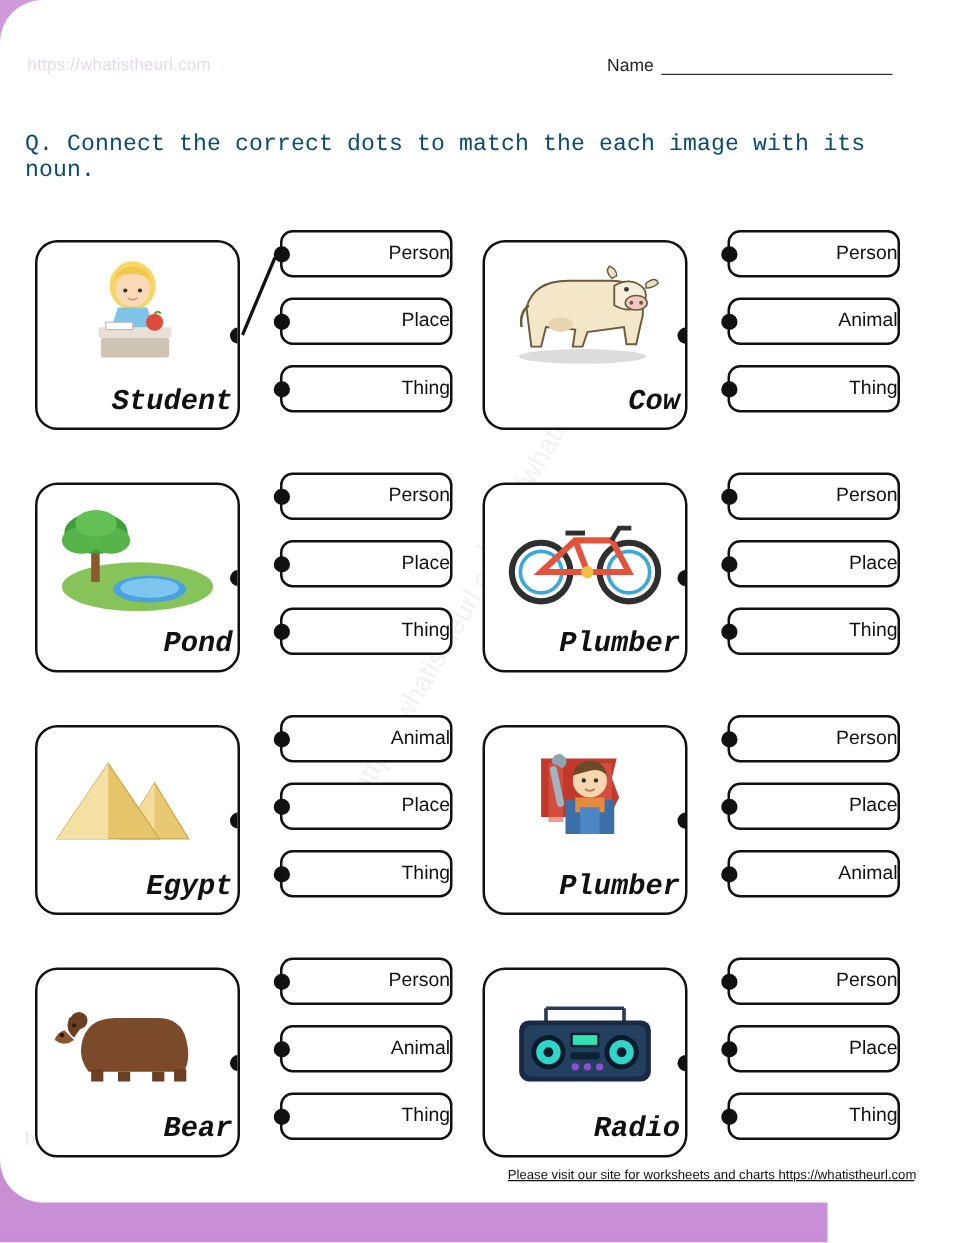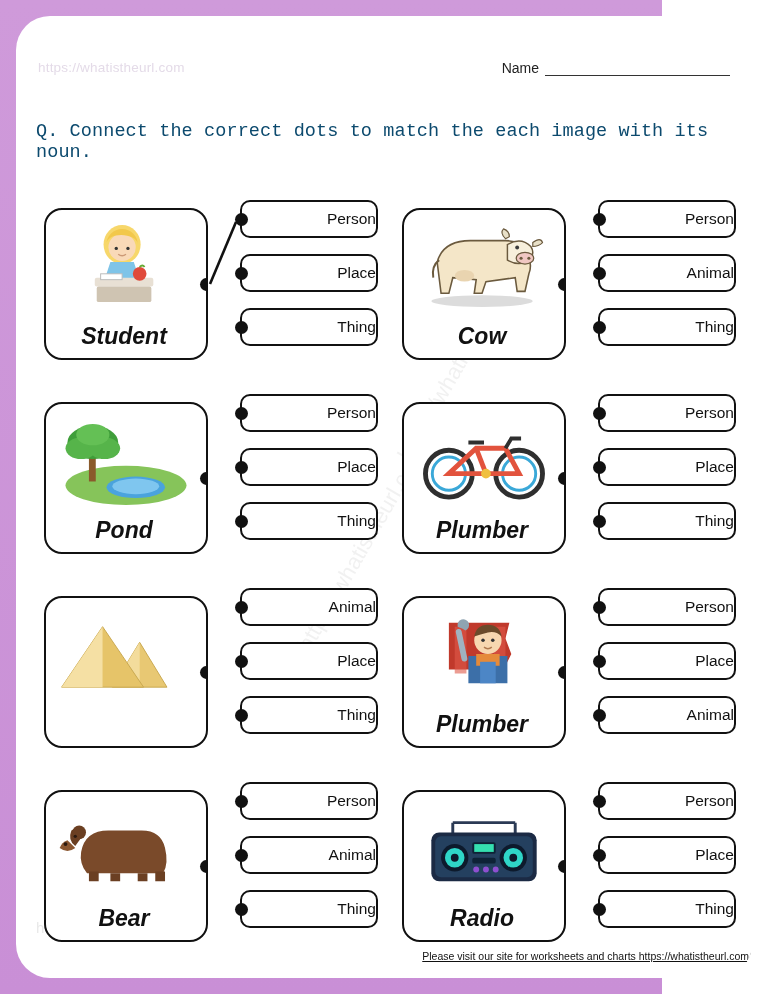--- a/index.html
+++ b/index.html
@@ -7,21 +7,20 @@
     margin: 0; padding: 0;
     width: 768px; height: 994px;
     background: #ffffff;
     font-family: "Liberation Sans", sans-serif;
   }
   .page {
     position: relative;
     width: 662px; height: 994px;
     background: #c98fd6;
     background: linear-gradient(180deg, #cf9ada 0%, #c98fd6 100%);
-    padding: 16px;
   }
   .sheet {
     position: relative;
     width: 736px; height: 962px;
     background: #ffffff;
     border-radius: 34px;
     overflow: hidden;
   }
 
   
@@ -65,22 +64,22 @@
   .imgbox {
     position: absolute; left: 14px; top: 14px;
     width: 164px; height: 152px;
     border: 2.2px solid #111;
     border-radius: 18px;
     background: #fff;
     overflow: hidden;
   }
   .word {
     position: absolute; left: 0; right: 4px; bottom: 8px;
-    text-align: center;
-    font-family: Liberation Sans, sans-serif;
+    text-align: right;
+    font-family: Liberation Mono, monospace;
     font-style: italic;
     font-weight: bold;
     font-size: 23px;
     color: #111;
   }
   .art {
     position: absolute; left: 0; top: 4px; width: 100%; height: 104px;
   }
 
   .opts {
@@ -288,20 +287,21 @@
       </div>
 
       <div class="cell">
         <div class="imgbox">
           <svg class="art" viewBox="0 0 164 104">
             <path d="M96 40 L124 86 L68 86 Z" fill="#e8c873" stroke="#c9a84f" stroke-width="1"></path>
             <path d="M96 40 L96 86 L68 86 Z" fill="#f3dc9c"></path>
             <path d="M58 24 L100 86 L16 86 Z" fill="#e6c469" stroke="#c9a84f" stroke-width="1"></path>
             <path d="M58 24 L58 86 L16 86 Z" fill="#f5e0a4"></path>
           </svg>
+          <div class="word">Egypt</div>
           <div class="imgdot"></div>
         </div>
         <div class="opts">
           <div class="opt">
               <span class="dot"></span>
               <span>Animal</span>
             </div>
           <div class="opt">
               <span class="dot"></span>
               <span>Place</span>

